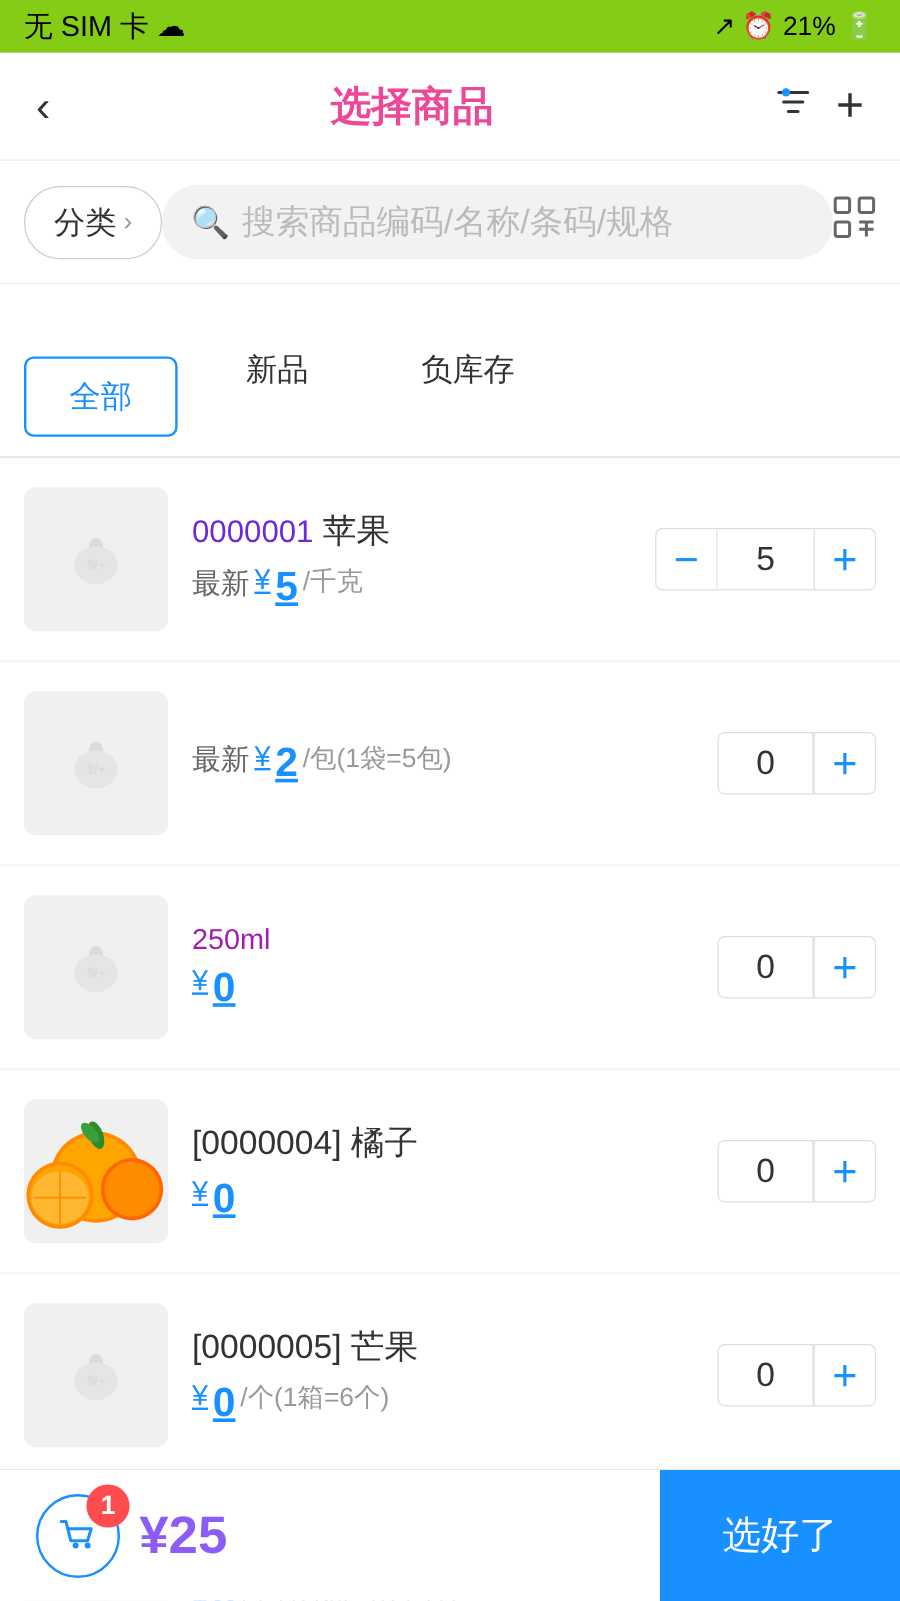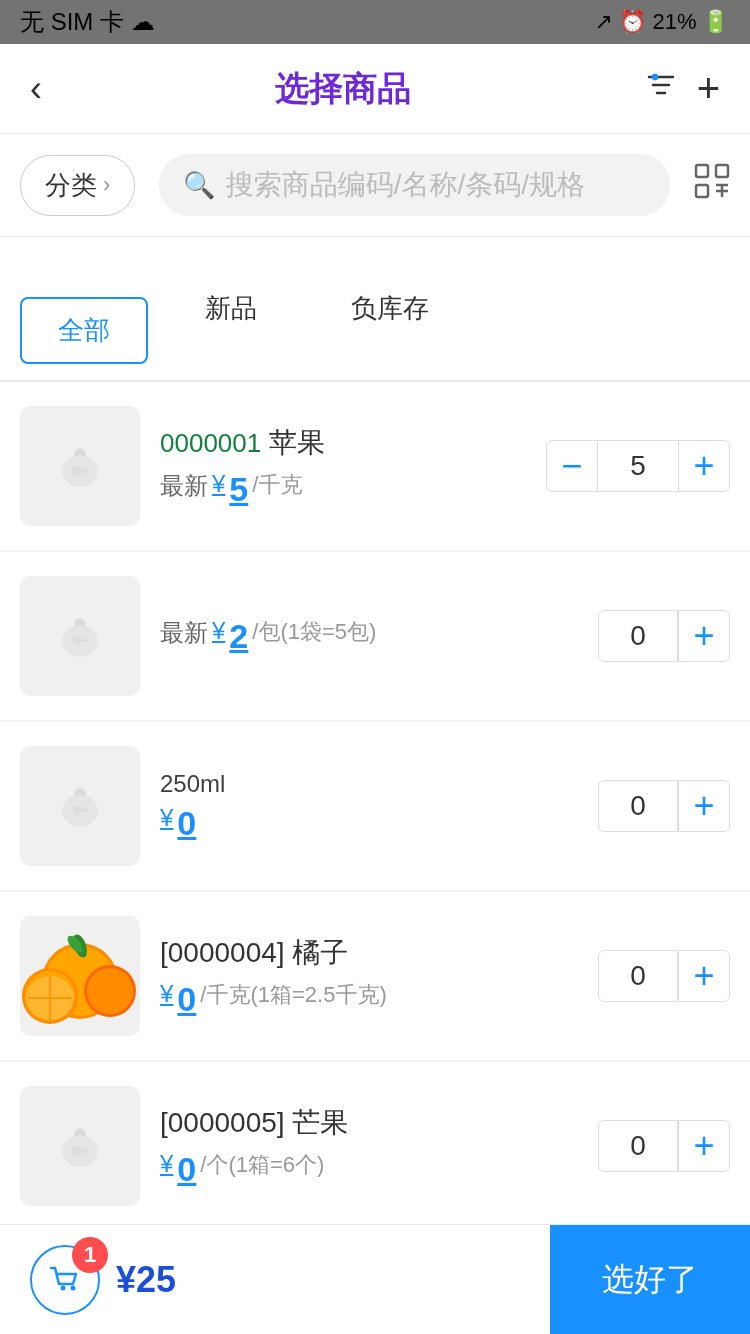--- a/index.html
+++ b/index.html
@@ -9,21 +9,21 @@
       background: #f5f5f5;
       width: 750px;
       min-height: 1334px;
       font-size: 28px;
       position: relative;
       overflow-x: hidden;
     }
 
     
     .status-bar {
-      background: #737373;
+      background: #84cc16;
       height: 44px;
       display: flex;
       align-items: center;
       justify-content: space-between;
       padding: 0 20px;
       font-size: 24px;
       font-weight: 500;
     }
     .status-left { display: flex; align-items: center; gap: 12px; }
     .status-center { font-size: 28px; font-weight: 600; }
@@ -35,21 +35,21 @@
       height: 90px;
       display: flex;
       align-items: center;
       justify-content: space-between;
       padding: 0 30px;
       border-bottom: 1px solid #e8e8e8;
     }
     .nav-title {
       font-size: 34px;
       font-weight: 600;
-      color: #6d28d9;
+      color: #ec4899;
     }
     .nav-left, .nav-right {
       display: flex;
       align-items: center;
       gap: 20px;
     }
     .nav-icon {
       font-size: 36px;
       color: #333;
       cursor: pointer;
@@ -58,21 +58,21 @@
       font-size: 32px;
       color: #333;
     }
 
     
     .filter-row {
       background: #fff;
       padding: 20px 20px;
       display: flex;
       align-items: center;
-      gap: 24px;
+      gap: 0;
       border-bottom: 1px solid #e8e8e8;
     }
     .category-btn {
       border: 1px solid #ccc;
       border-radius: 30px;
       padding: 12px 24px;
       font-size: 26px;
       color: #333;
       white-space: nowrap;
       background: #fff;
@@ -153,21 +153,21 @@
       min-width: 0;
     }
     .product-name {
       font-size: 28px;
       color: #333;
       margin-bottom: 8px;
       font-weight: 500;
     }
     .product-spec {
       font-size: 24px;
-      color: #404040;
+      color: #a21caf;
       margin-bottom: 6px;
     }
     .product-price {
       font-size: 24px;
       color: #666;
       display: flex;
       align-items: flex-start;
       gap: 4px;
     }
     .price-num {
@@ -289,23 +289,23 @@
       border-radius: 50%;
       width: 36px;
       height: 36px;
       font-size: 22px;
       display: flex;
       align-items: center;
       justify-content: center;
       font-weight: 700;
     }
     .cart-total {
-      font-size: 36px;
+      font-size: 44px;
       font-weight: 700;
-      color: #1d4ed8;
+      color: #8b5cf6;
     }
     .confirm-btn {
       width: 200px;
       height: 110px;
       background: #1890ff;
       color: #fff;
       font-size: 32px;
       display: flex;
       align-items: center;
       justify-content: center;
@@ -386,21 +386,21 @@
   <div class="product-item">
     <div class="product-img">
       <svg viewBox="0 0 60 60" fill="none">
         <ellipse cx="30" cy="20" rx="6" ry="8" fill="#aaa"></ellipse>
         <ellipse cx="30" cy="35" rx="18" ry="16" fill="#ccc"></ellipse>
         <text x="30" y="38" text-anchor="middle" font-size="10" fill="#999">智+</text>
       </svg>
     </div>
     <div class="product-info">
       <div class="product-name">
-        <span style="font-size:26px;color:#15803d;text-align:right;">0000001</span>
+        <span style="font-size:26px;color:#6d28d9;text-align:right;">0000001</span>
         <span>苹果</span>
       </div>
       <div class="product-price">
         <span style="color:#666;font-size:24px;">最新</span>
         <span class="price-label" style="color:#1890ff;font-size:24px;text-decoration:underline;">¥</span>
         <span class="price-num">5</span>
         <span class="price-unit">/千克</span>
       </div>
     </div>
     <div class="qty-control">
@@ -470,21 +470,20 @@
 
         <ellipse cx="60" cy="30" rx="6" ry="12" fill="#2d8a2d" transform="rotate(-20 60 30)"></ellipse>
         <ellipse cx="55" cy="28" rx="5" ry="10" fill="#3aa03a" transform="rotate(-40 55 28)"></ellipse>
       </svg>
     </div>
     <div class="product-info">
       <div class="product-name">[0000004] <span>橘子</span></div>
       <div class="product-price">
         <span class="price-label" style="color:#1890ff;font-size:24px;text-decoration:underline;">¥</span>
         <span class="price-num">0</span>
-        <span class="price-unit">/千克(1箱=2.5千克)</span>
       </div>
     </div>
     <div class="qty-control">
       <div class="qty-val-box">0</div>
       <button class="qty-plus" style="border-radius:0 6px 6px 0;">+</button>
     </div>
   </div>
 
   <div class="product-item">
     <div class="product-img">

